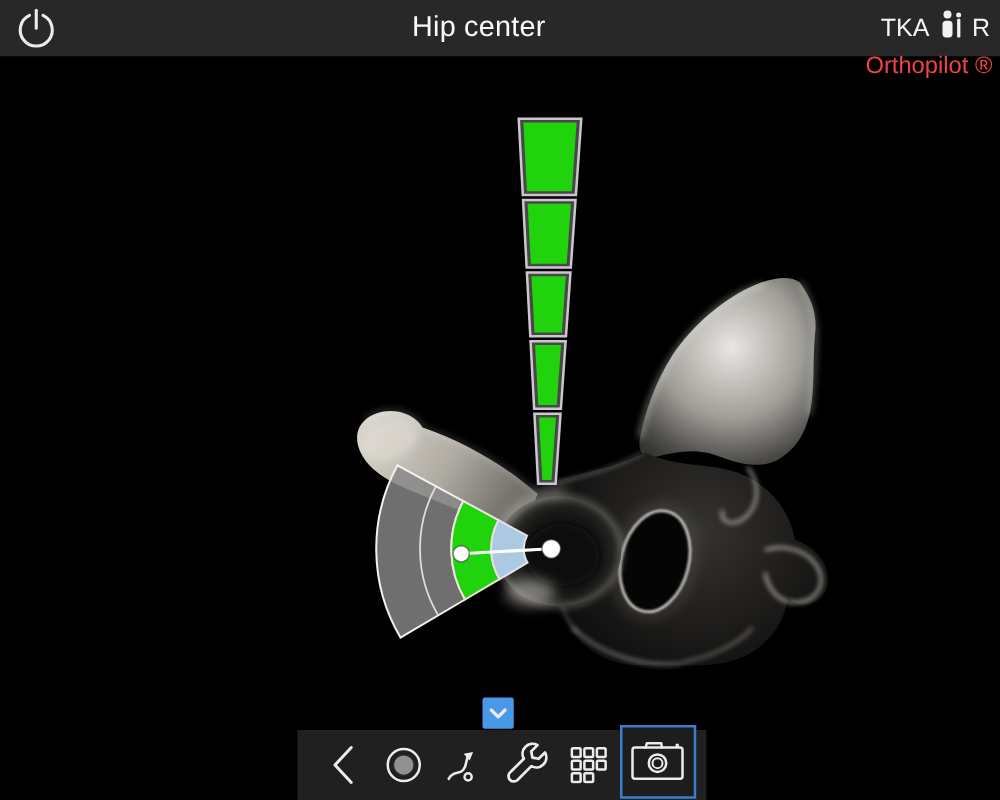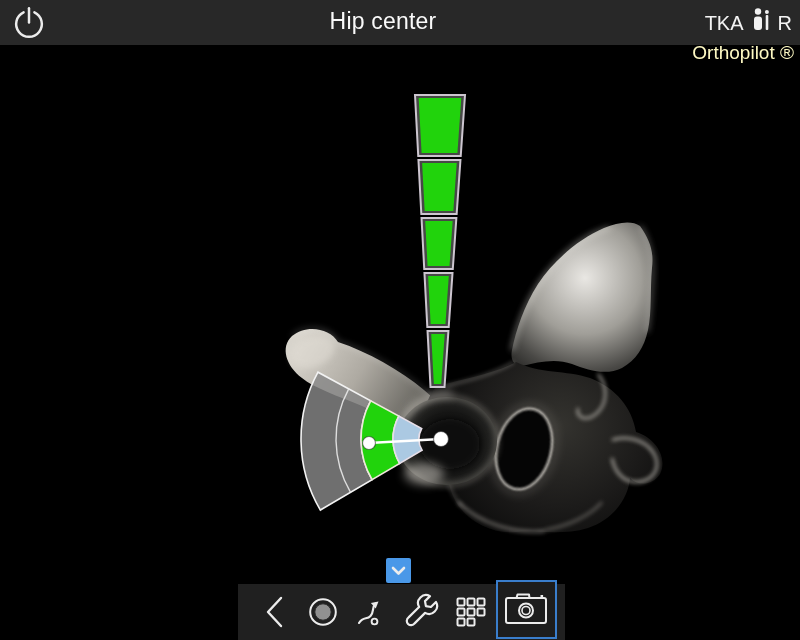--- a/index.html
+++ b/index.html
@@ -7,21 +7,21 @@
           font-family:"Liberation Sans", sans-serif;color:#f2f2f2;}
   svg{display:block;}
   
   .topbar{position:absolute;left:0;top:0;width:800px;height:45px;background:#282828;}
   .power-btn{position:absolute;left:10px;top:4px;width:38px;height:38px;background:transparent;
              border:none;padding:0;cursor:pointer;}
   .page-title{position:absolute;left:calc(50% - 17px);top:8px;transform:translateX(-50%);
               font-size:23px;letter-spacing:.2px;color:#fafafa;white-space:nowrap;}
   .side-block{position:absolute;right:8px;top:7px;display:flex;align-items:flex-end;gap:7px;
               font-size:20px;color:#f4f4f4;}
-  .brand-line{position:absolute;right:6px;top:42px;font-size:19px;color:#fef9c3;}
+  .brand-line{position:absolute;right:6px;top:42px;font-size:19px;color:#ef4444;}
   
   .expand-btn{position:absolute;left:386px;top:558px;width:25px;height:25px;background:#4a98e8;
               border:none;border-radius:2px;padding:0;cursor:pointer;display:grid;place-items:center;}
   
   .toolbar{position:absolute;left:238px;top:584px;width:327px;height:56px;background:#202020;
            display:flex;align-items:center;justify-content:space-between;padding:0 8px 0 12px;
            box-sizing:border-box;}
   .tool-btn{width:48px;height:50px;background:transparent;border:none;padding:0;cursor:pointer;
             display:grid;place-items:center;}
   .tool-btn.selected{width:61px;height:59px;border:2px solid #3a7ecc;background:#1d1d1d;

